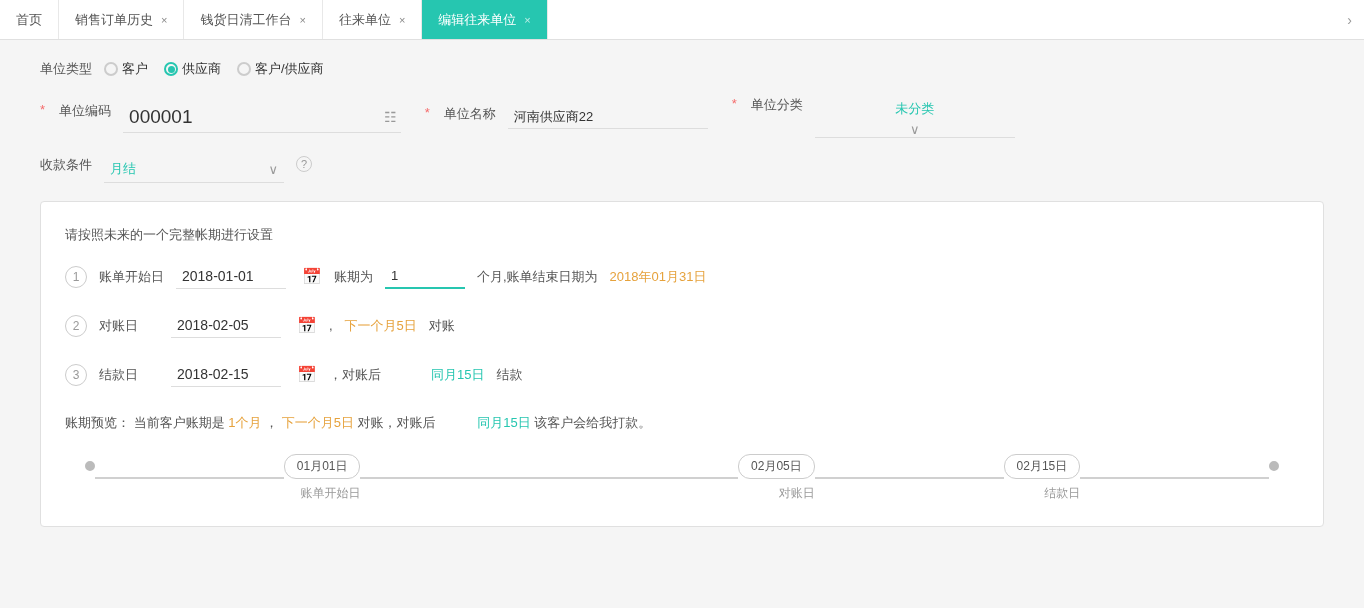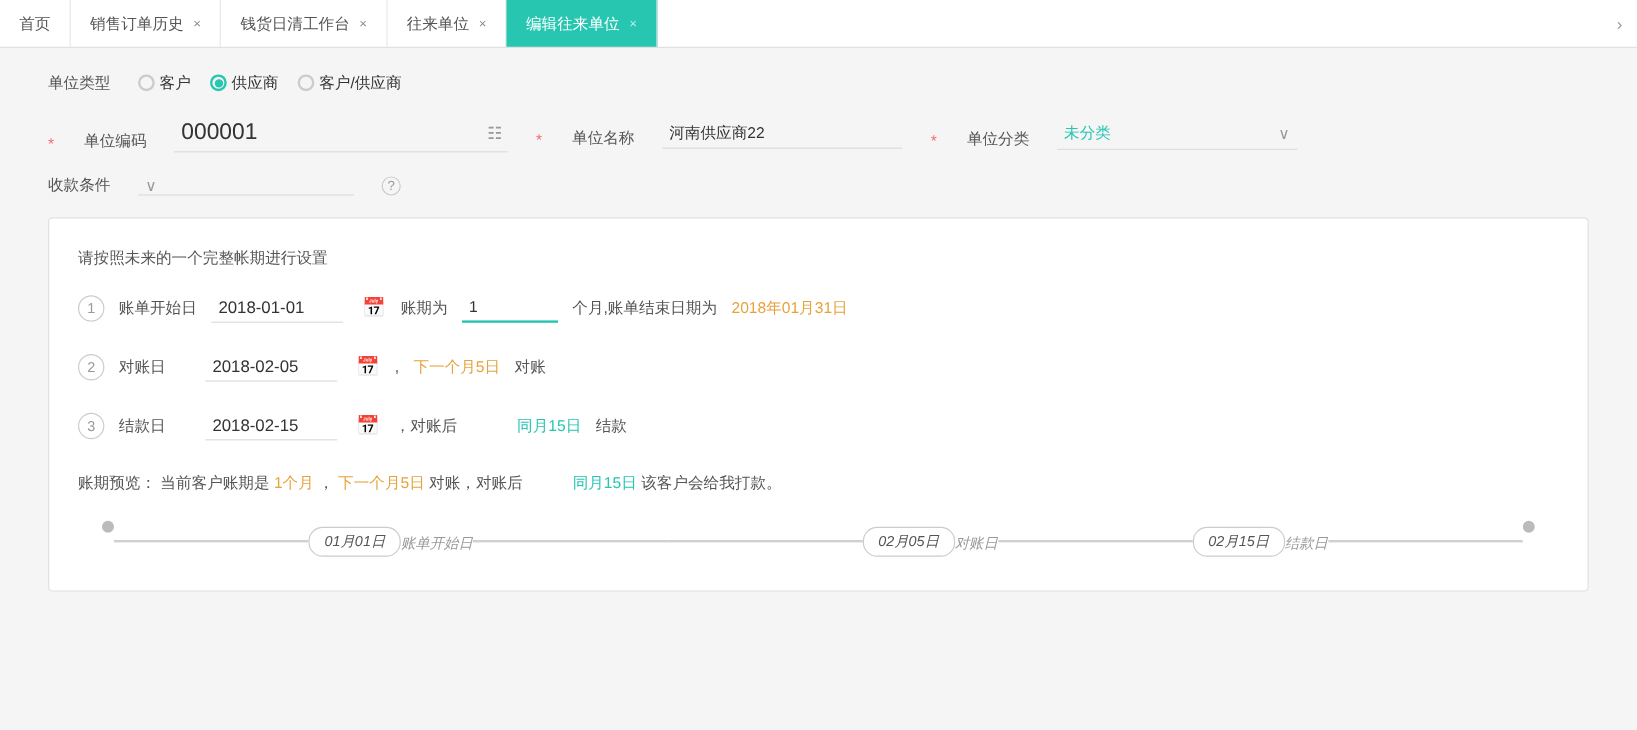--- a/index.html
+++ b/index.html
@@ -55,22 +55,22 @@
     
     .form-row {
       display: flex;
       align-items: center;
       margin-bottom: 18px;
       flex-wrap: wrap;
       gap: 24px;
     }
     .form-group {
       display: flex;
-      align-items: flex-end;
-      gap: 23px;
+      align-items: flex-start;
+      gap: 12px;
     }
     .form-label {
       color: #555;
       white-space: nowrap;
       font-size: 13px;
     }
     .required-star {
       color: #f56c6c;
       margin-right: 2px;
     }
@@ -254,22 +254,22 @@
       line-height: 1.8;
     }
     .timeline-wrapper {
       display: flex;
       align-items: center;
       width: 100%;
       padding: 0 20px;
     }
     .tl-node-wrap {
       display: flex;
-      align-items: flex-start;
-      font-style: italic;
+      flex-direction: column;
+      align-items: flex-end;
     }
     .tl-segment {
       flex: 1;
       height: 2px;
       background: #d0d0d0;
       min-width: 40px;
     }
   </style>
 </head>
 <body>
@@ -329,31 +329,32 @@
       </div>
     </div>
     <div class="form-group">
       <span class="required-star">*</span>
       <span class="form-label">单位名称</span>
       <input class="form-input" type="text" style="min-width: 200px;" value="河南供应商22">
     </div>
     <div class="form-group">
       <span class="required-star">*</span>
       <span class="form-label">单位分类</span>
-      <div class="select-group" style="min-width:200px;">
+      <div class="select-group" style="min-width:200px;flex-direction:column;">
         <span class="select-value">未分类</span>
         <span class="select-arrow">∨</span>
       </div>
     </div>
   </div>
 
   <div class="form-row">
     <div class="form-group">
       <span class="form-label">收款条件</span>
       <div class="select-group" style="min-width:180px;">
+        <span class="select-value">月结</span>
         <span class="select-arrow">∨</span>
       </div>
       <span class="help-icon">?</span>
     </div>
   </div>
 
   <div class="section-box">
     <div class="section-title">请按照未来的一个完整帐期进行设置</div>
 
     <div class="step-row">

